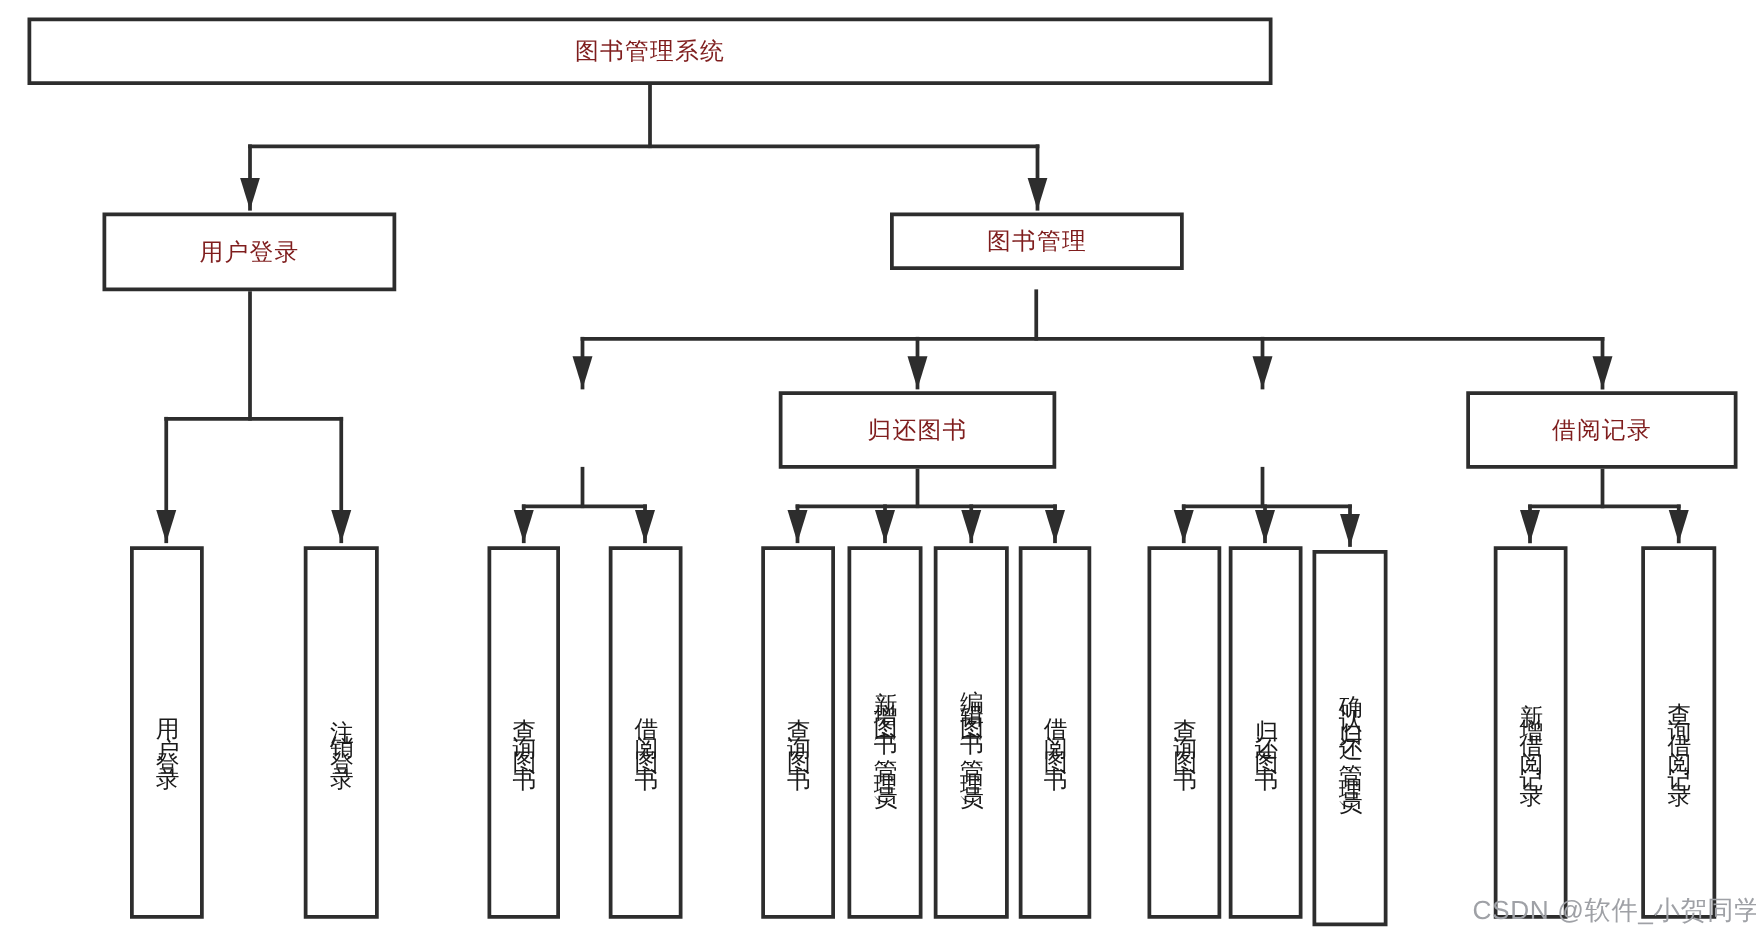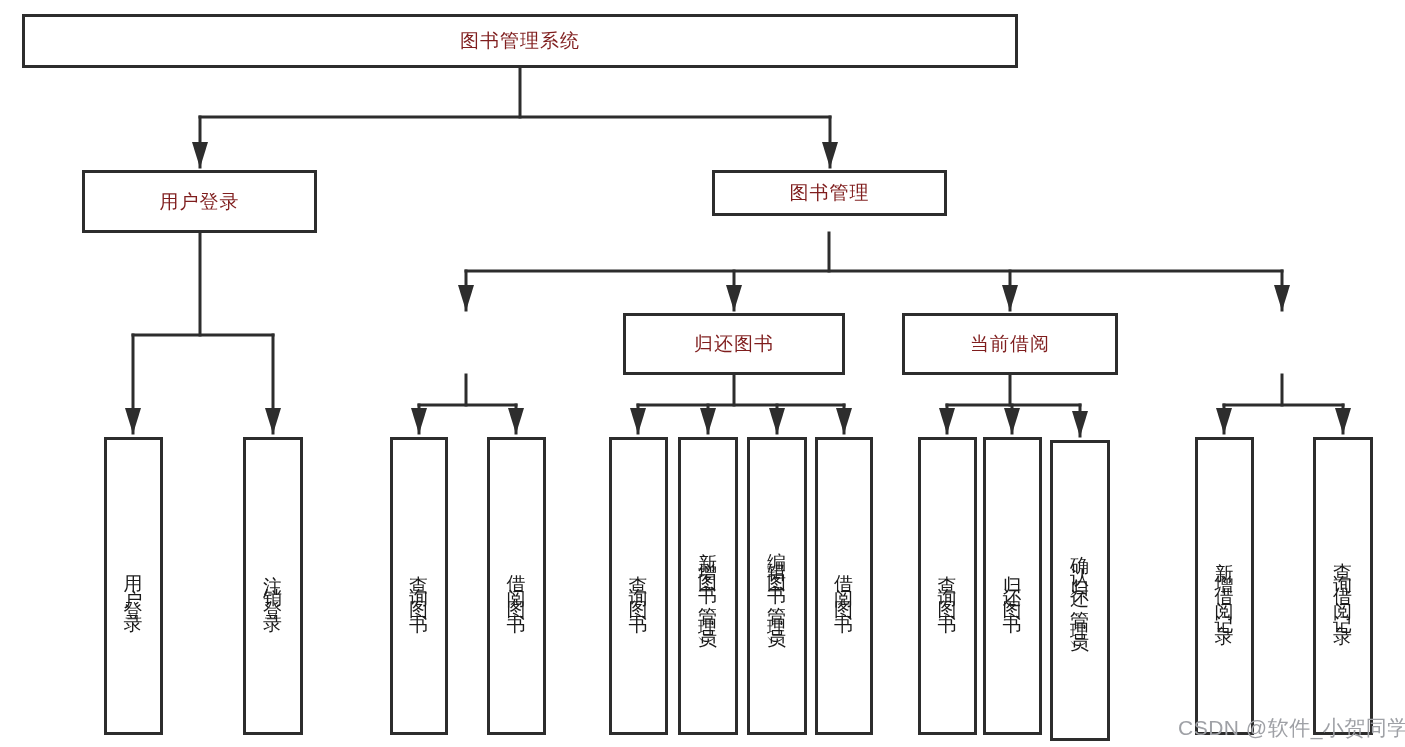--- a/index.html
+++ b/index.html
@@ -144,22 +144,22 @@
   <div class="hnode" style="left:82px; top:170px; width:235px; height:63px;">
     <span>用户登录</span>
   </div>
   <div class="hnode" style="left:712px; top:170px; width:235px; height:46px;">
     <span>图书管理</span>
   </div>
 
   <div class="hnode" style="left:623px; top:313px; width:222px; height:62px;">
     <span>归还图书</span>
   </div>
-  <div class="hnode" style="left:902px; top:313px; width:216px; height:62px;">
-    <span>当前借阅</span>
+  <div class="hnode" style="left:1173px; top:313px; width:217px; height:62px;">
+    <span>借阅记录</span>
   </div>
 
   <div class="vnode" style="left:104px; width:59px;">
     <span class="vtext">用户登录</span>
   </div>
   <div class="vnode" style="left:243px; width:60px;">
     <span class="vtext">注销登录</span>
   </div>
 
   <div class="vnode" style="left:390px; width:58px;">

